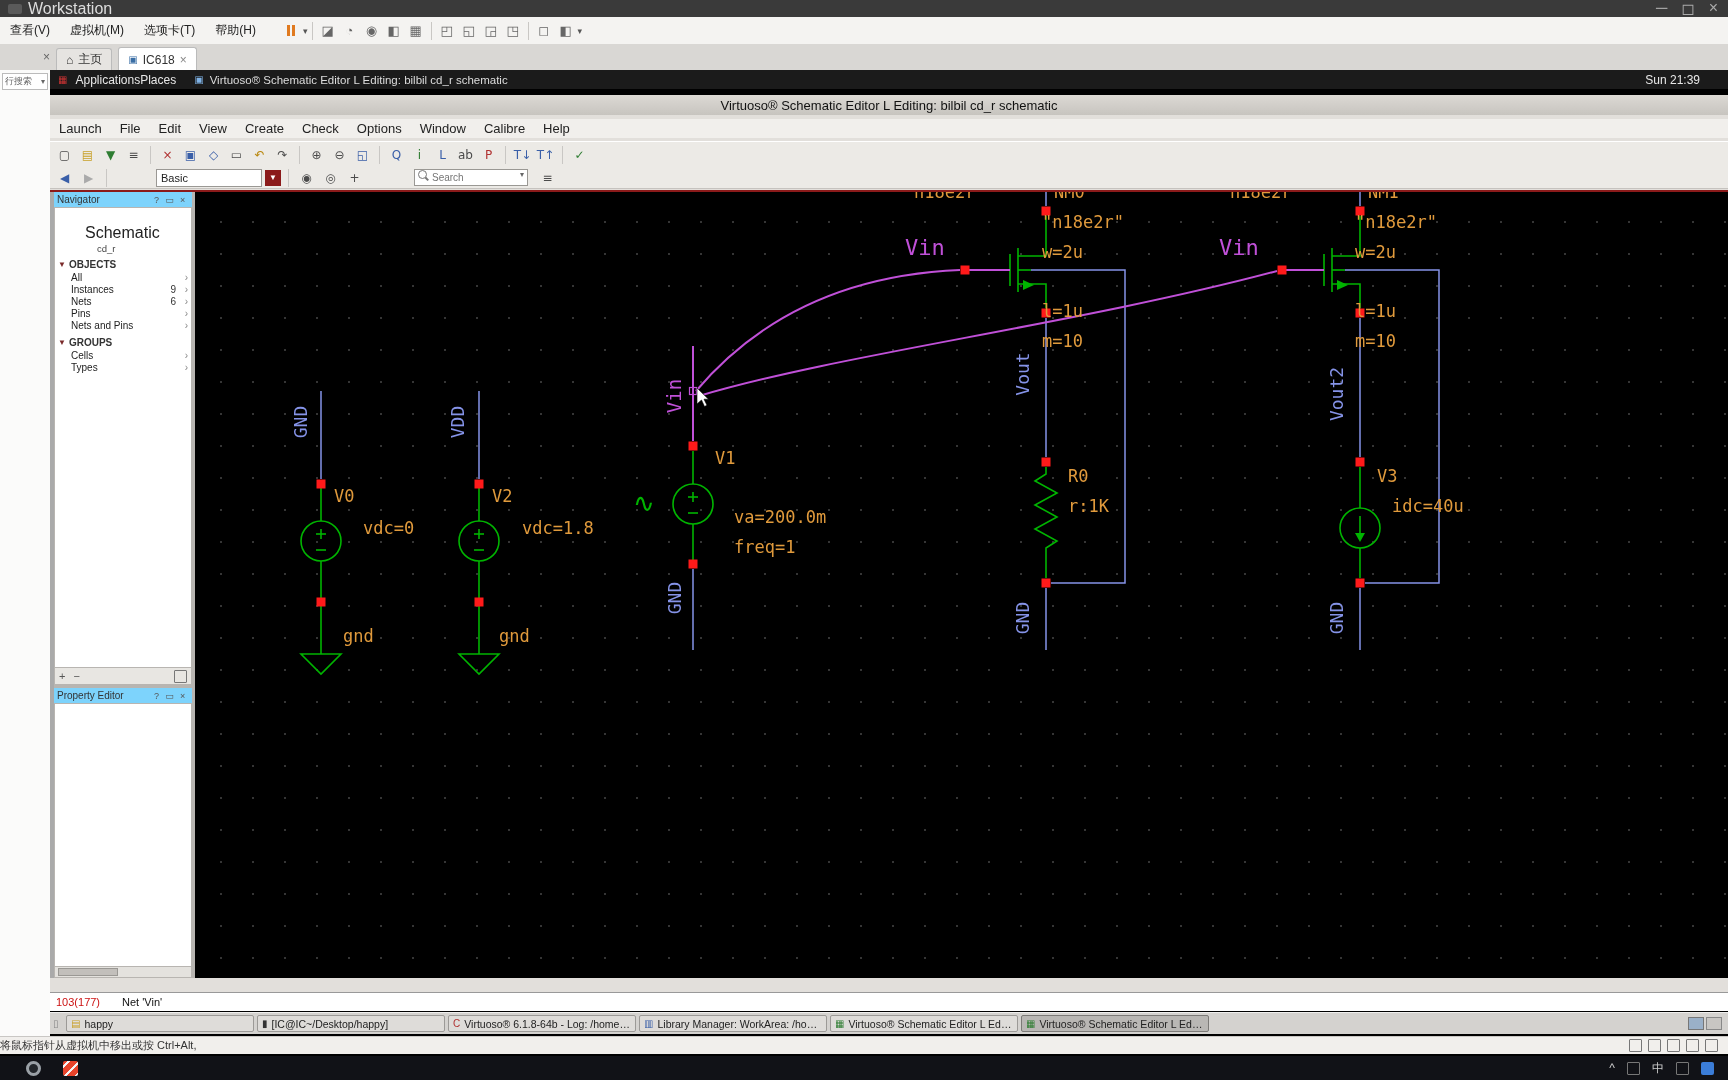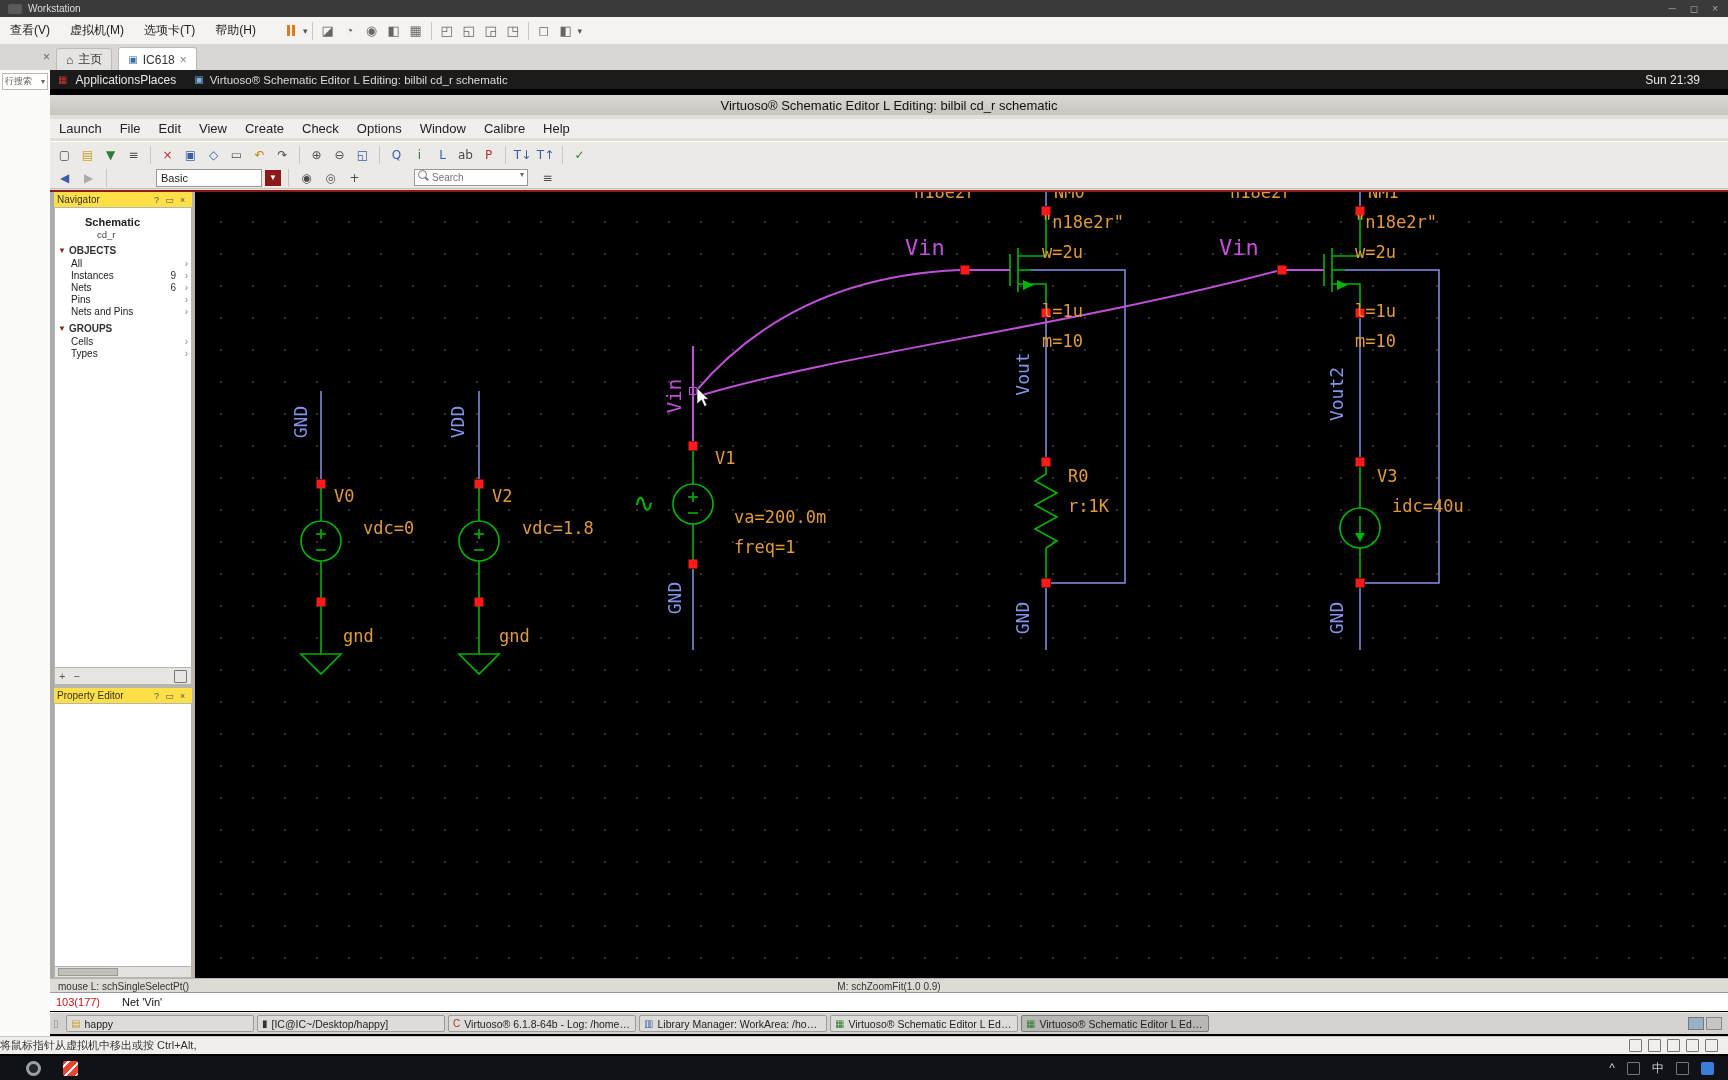--- a/index.html
+++ b/index.html
@@ -1,21 +1,21 @@
 <!DOCTYPE html>
 <html><head>
 <meta charset="utf-8">
 <style>
   html,body{margin:0;padding:0}
   body{width:1728px;height:1080px;background:#000;position:relative;overflow:hidden;
        font-family:"Liberation Sans","DejaVu Sans",sans-serif;-webkit-font-smoothing:antialiased}
   .abs{position:absolute}
   .flex{display:flex;align-items:center}
   
-  #vmw-title{left:0;top:0;width:1728px;height:17px;background:#3a3a3a;color:#ddd;font-size:10px}
+  #vmw-title{left:0;top:0;width:1728px;height:17px;background:#3a3a3a;color:#ddd;font-size:16px}
   #vmw-menubar{left:0;top:17px;width:1728px;height:27px;background:#f4f3f1;border-bottom:1px solid #d8d6d3;font-size:12px;color:#222}
   .vmenu{padding:0 10px;height:100%;display:flex;align-items:center}
   .gi{display:inline-flex;align-items:center;justify-content:center;width:22px;height:20px;font-size:13px;color:#666;border-radius:2px}
   .sep{width:1px;height:18px;background:#c9c7c4;margin:0 4px}
   .pause-bars{display:inline-flex;gap:2px}
   .pause-bars i{width:3px;height:11px;background:#e07a1f;display:block}
   .caret{font-size:9px;color:#555;margin-left:1px}
   #vmw-tabbar{left:0;top:44px;width:1728px;height:26px;background:#d9d7d4;border-bottom:1px solid #c2c0bd;font-size:12px;color:#333}
   .vtab{height:22px;margin-top:4px;display:flex;align-items:center;gap:5px;padding:0 9px;border:1px solid #bbb;border-bottom:none;border-radius:3px 3px 0 0;background:#e6e4e1}
   .vtab.active{background:#fff;height:23px}
@@ -34,21 +34,21 @@
   .c-red{color:#b03030}.c-gold{color:#b8860b}.c-green{color:#2e7d32}.c-blue{color:#3a5fa8}.c-amber{color:#c8a028}
   .combo{width:96px;height:16px;background:#fff;border:1px solid #9a9894;font-size:11px;padding:0 4px;color:#222}
   .combo-btn{width:16px;height:16px;background:#8b1a1a;color:#fff;display:inline-flex;align-items:center;justify-content:center;font-size:8px}
   .searchbox{display:flex;background:#fff;border:1px solid #9a9894;height:15px;padding:0 3px;margin-left:46px}
   .searchbox input{border:none;outline:none;width:86px;font-size:10px;color:#555;background:transparent}
   .mag{width:7px;height:7px;border:1.5px solid #777;border-radius:50%;position:relative;margin-right:3px}
   .mag::after{content:"";position:absolute;width:4px;height:1.5px;background:#777;transform:rotate(45deg);left:6px;top:7px}
   
   #ws{left:0;top:95px;width:1678px;height:788px;border-top:2px solid #8b1a1a;box-sizing:border-box;background:#aaa;display:flex}
   #navcol{width:142px;display:flex;flex-direction:column;background:#e6e3df}
-  .panel-h{height:15px;background:#fde047;border-bottom:1px solid #b8b5b1;display:flex;align-items:center;font-size:10px;color:#333;padding:0 3px}
+  .panel-h{height:15px;background:#7dd3fc;border-bottom:1px solid #b8b5b1;display:flex;align-items:center;font-size:10px;color:#333;padding:0 3px}
   .ph-btn{width:13px;text-align:center;color:#555;font-size:9px}
   .panel-b{background:#fff;flex:1;overflow:hidden;border:1px solid #b8b5b1;border-top:none}
   .nrow{display:flex;align-items:center;height:12px;padding:0 3px 0 16px;font-size:10px;color:#222}
   .nsec{display:flex;align-items:center;height:13px;padding:0 3px;font-size:10px;color:#333;font-weight:bold}
   .tri{color:#7a2a2a;font-size:8px;margin-right:3px}
   .ncount{margin-left:auto;color:#333}
   .nchev{width:12px;text-align:right;color:#888;margin-left:auto}
   .nrow .ncount + .nchev{margin-left:0}
   #canvas{flex:1;background:#000;position:relative;
     background-image:radial-gradient(circle,#353535 1.1px,rgba(0,0,0,0) 1.4px);
@@ -221,21 +221,21 @@
         <div style="height:493px;display:flex;flex-direction:column">
           <div class="panel-h">
             <span>Navigator</span>
             <span style="margin-left:auto;display:flex">
               <span class="ph-btn">?</span>
               <span class="ph-btn">▭</span>
               <span class="ph-btn">×</span>
             </span>
           </div>
           <div class="panel-b">
-            <div style="font-size:11px;font-weight:bold;color:#222;padding:8px 0 0 30px">Schematic</div>
+            <div style="font-size:16px;font-weight:normal;color:#222;padding:16px 0 0 30px">Schematic</div>
             <div style="font-size:9.5px;color:#444;padding:1px 0 4px 42px">cd_r</div>
             <div class="nsec">
               <span class="tri">▼</span>
               <span>OBJECTS</span>
             </div>
             <div class="nrow">
               <span>All</span>
               <span class="nchev">›</span>
             </div>
             <div class="nrow">
@@ -435,24 +435,20 @@
             <text class="t-o" x="1393" y="510">idc=40u</text>
           </g>
 
           <g transform="translate(698,386)">
             <polygon points="0,0 0,16 4.5,12 7.5,18.5 10,17.3 7,11.2 11.5,11.2" fill="#fff" stroke="#000" stroke-width="0.6"></polygon>
           </g>
         </svg>
       </div>
     </div>
 
-    <div class="abs flex" id="vw-strip">
-      <span style="padding-left:8px">mouse L: schSingleSelectPt()</span>
-      <span style="position:absolute;left:0;width:100%;text-align:center">M: schZoomFit(1.0 0.9)</span>
-    </div>
 
     <div class="abs flex" id="vw-info">
       <span style="color:#cc1111;padding-left:6px">103(177)</span>
       <span style="color:#111;padding-left:22px">Net 'Vin'</span>
     </div>
   </div>
 
   <div class="abs flex" id="vm-taskbar">
     <span style="width:10px;margin-left:3px;color:#888;font-size:10px">▯</span>
     <span class="tbtn">

